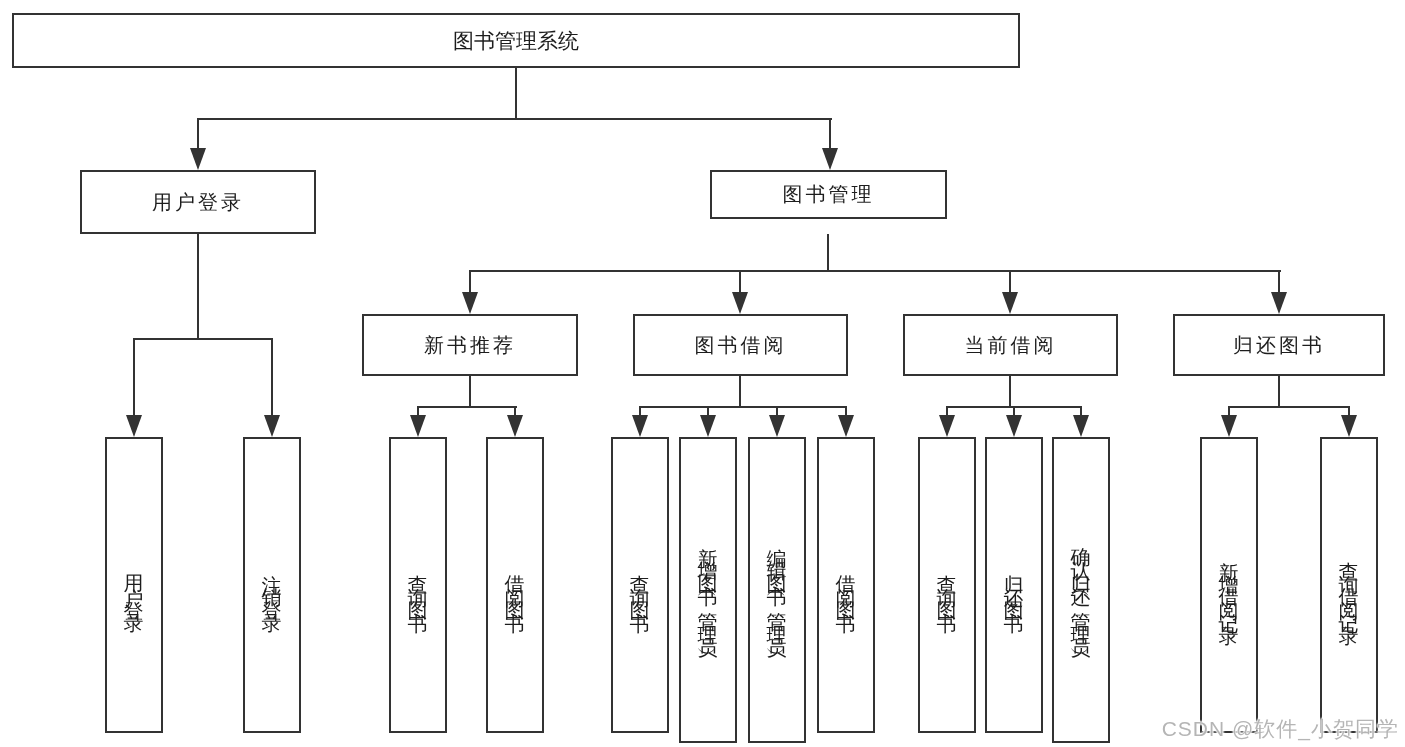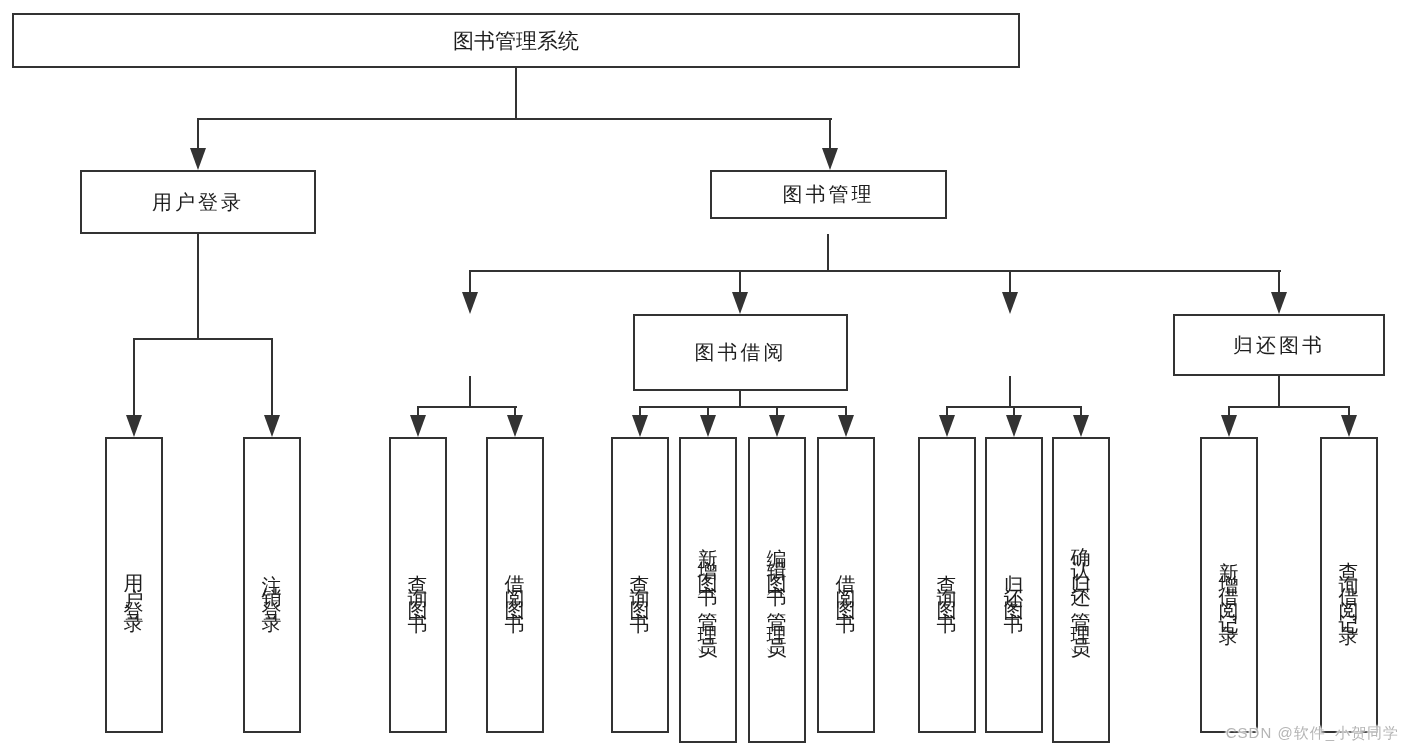--- a/index.html
+++ b/index.html
@@ -19,21 +19,21 @@
     font-size:20px; letter-spacing:13px; line-height:1.0;
   }
   .line { position:absolute; background:#333333; z-index:1; }
   .tri  {
     position:absolute; width:0; height:0; z-index:1;
     border-left:8px solid transparent; border-right:8px solid transparent;
     border-top:22px solid #333333;
   }
   .watermark {
     position:absolute; right:6px; bottom:4px; z-index:5;
-    font-size:15px; color:#b5b5b5; letter-spacing:1px; white-space:nowrap;
+    font-size:21px; color:#b5b5b5; letter-spacing:1px; white-space:nowrap;
     text-shadow:0 1px 2px #ffffff, 0 -1px 2px #ffffff, 1px 0 2px #ffffff, -1px 0 2px #ffffff;
   }
 </style>
 </head>
 <body>
 
 <div class="canvas">
 
   <div class="box title" style="left:12px;top:13px;width:1008px;height:55px">图书管理系统</div>
 
@@ -58,21 +58,23 @@
   <div class="line" style="left:469px;top:270px;width:812px;height:2px"></div>
   <div class="line" style="left:469px;top:270px;width:2px;height:24px"></div>
   <div class="tri" style="left:462px;top:292px"></div>
   <div class="line" style="left:739px;top:270px;width:2px;height:24px"></div>
   <div class="tri" style="left:732px;top:292px"></div>
   <div class="line" style="left:1009px;top:270px;width:2px;height:24px"></div>
   <div class="tri" style="left:1002px;top:292px"></div>
   <div class="line" style="left:1278px;top:270px;width:2px;height:24px"></div>
   <div class="tri" style="left:1271px;top:292px"></div>
 
-  <div class="box hlabel" style="left:633px;top:314px;width:215px;height:77px">图书借阅</div>
+  <div class="box hlabel" style="left:362px;top:314px;width:216px;height:62px">新书推荐</div>
+  <div class="box hlabel" style="left:633px;top:314px;width:215px;height:62px">图书借阅</div>
+  <div class="box hlabel" style="left:903px;top:314px;width:215px;height:62px">当前借阅</div>
   <div class="box hlabel" style="left:1173px;top:314px;width:212px;height:62px">归还图书</div>
 
   <div class="line" style="left:469px;top:376px;width:2px;height:30px"></div>
   <div class="line" style="left:417px;top:406px;width:100px;height:2px"></div>
   <div class="line" style="left:417px;top:406px;width:2px;height:12px"></div>
   <div class="tri" style="left:410px;top:415px"></div>
   <div class="line" style="left:514px;top:406px;width:2px;height:12px"></div>
   <div class="tri" style="left:507px;top:415px"></div>
 
   <div class="line" style="left:739px;top:376px;width:2px;height:30px"></div>

